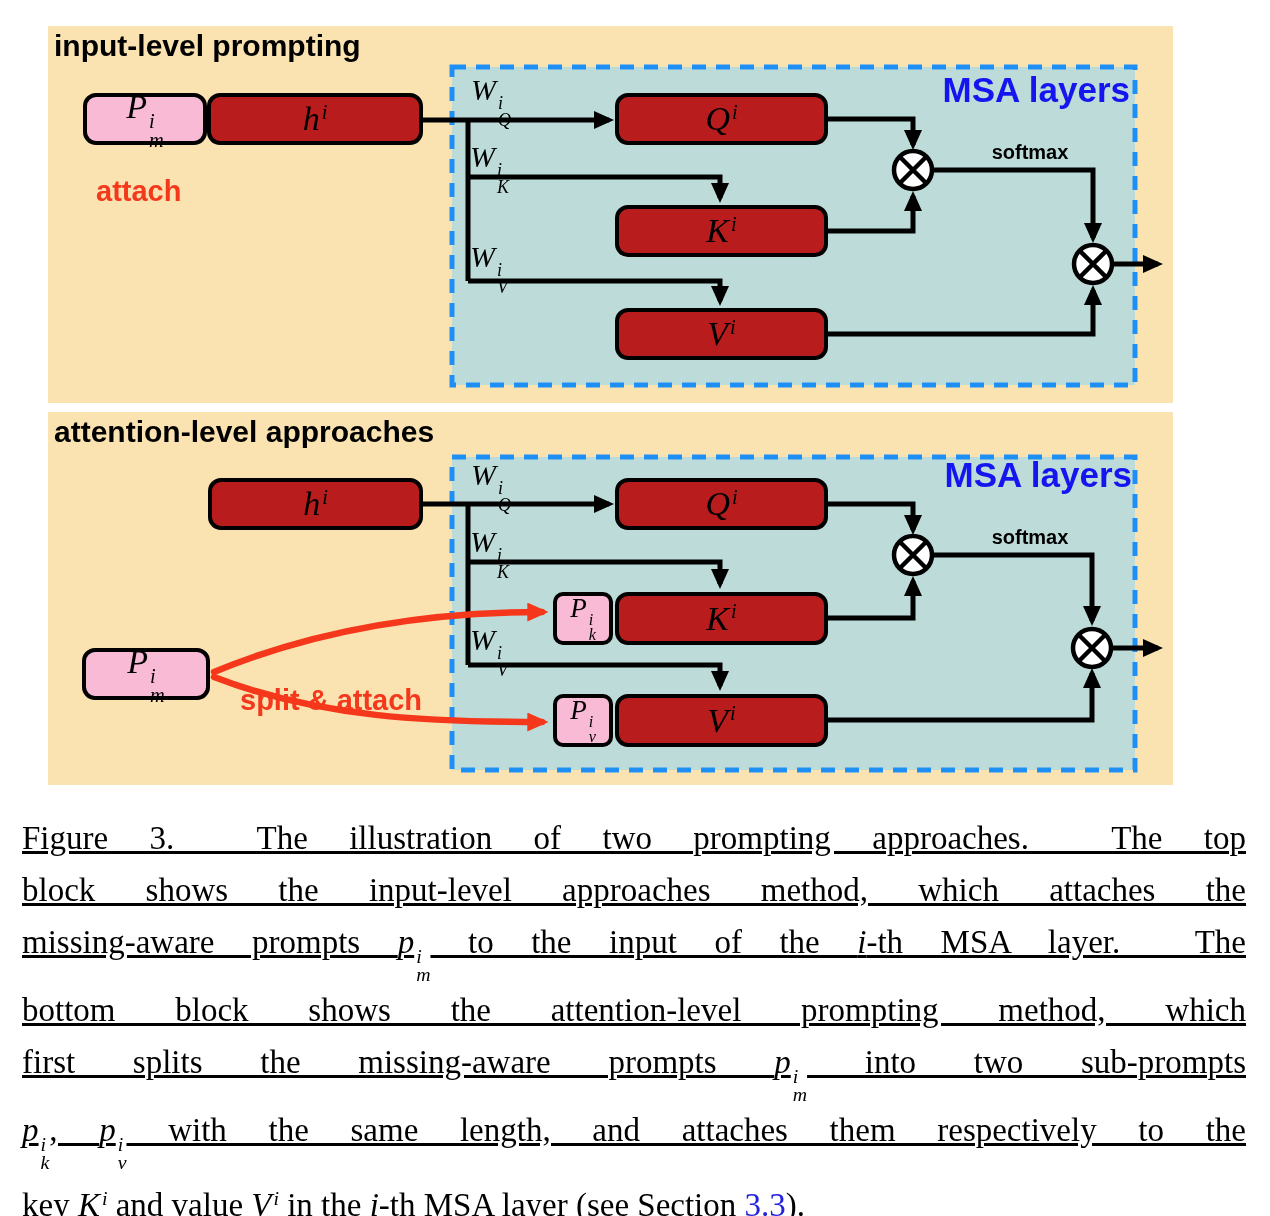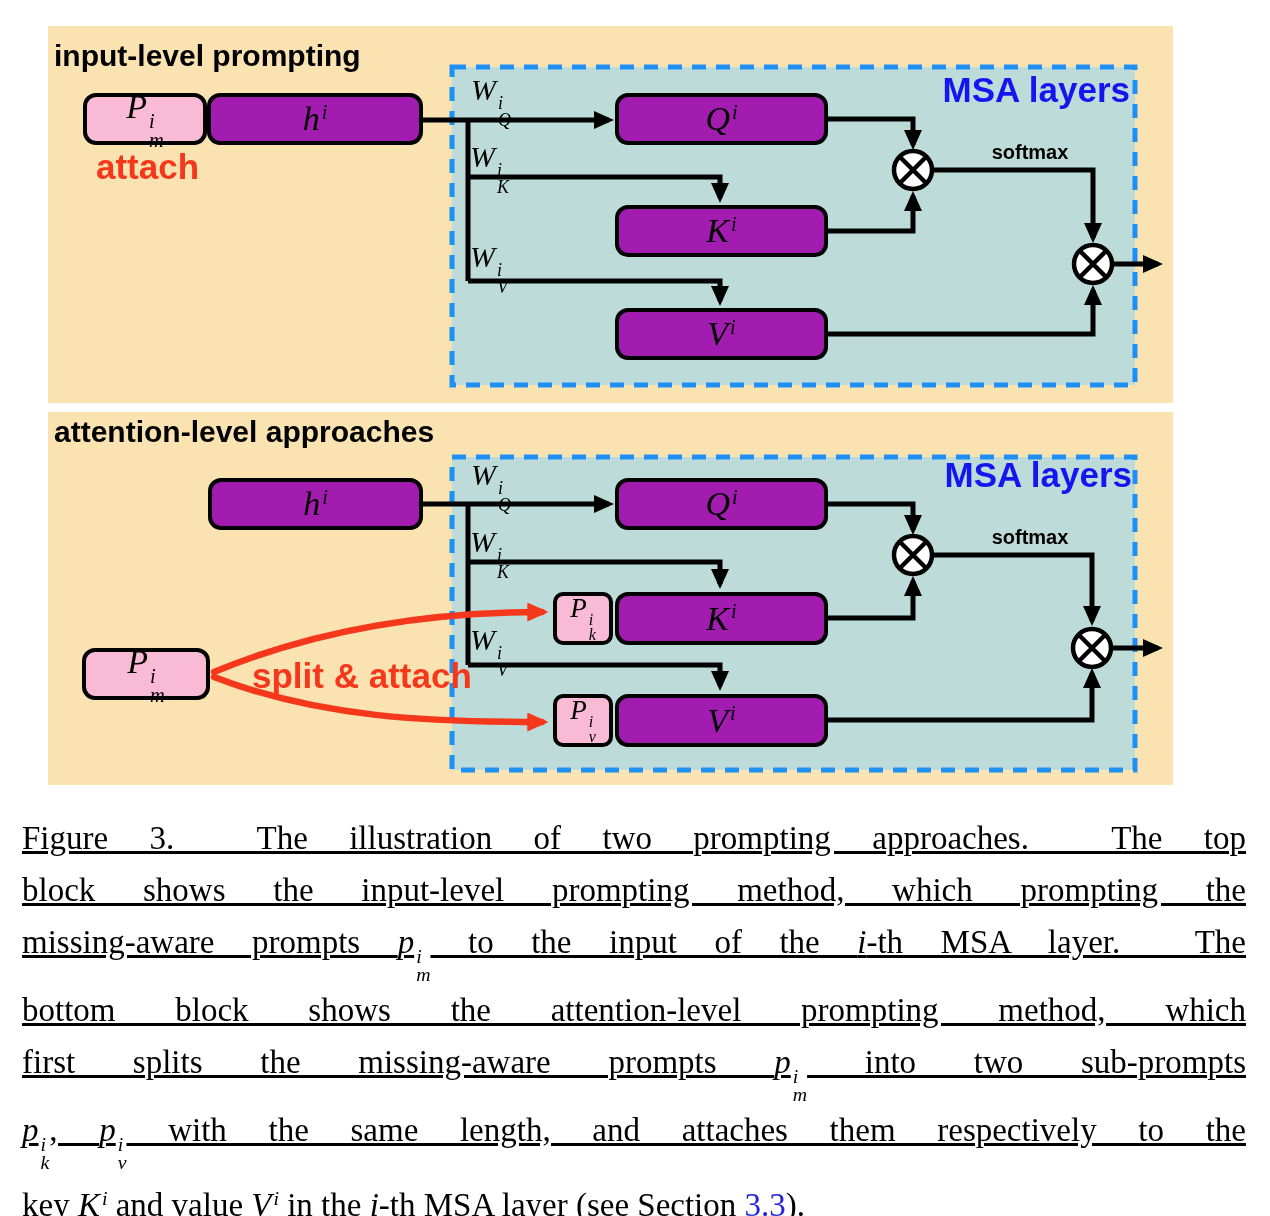--- a/index.html
+++ b/index.html
@@ -17,27 +17,27 @@
        font-family:"Liberation Sans",sans-serif;color:#000;}
   .block{position:absolute;background:var(--block-bg);z-index:1;}
   .lay{position:absolute;left:0;top:0;width:1270px;height:1216px;z-index:2;pointer-events:none;}
   .msa-rect{fill:var(--msa-bg);stroke:var(--msa-border);stroke-width:5;stroke-dasharray:14 10;}
   .edge{stroke:var(--ink);stroke-width:5;fill:none;}
   .redge{stroke:var(--red);stroke-width:6.5;fill:none;stroke-linecap:round;}
   .oc{fill:#ffffff;stroke:var(--ink);stroke-width:4.5;}
   .ox{stroke:var(--ink);stroke-width:4.5;fill:none;stroke-linecap:round;}
   .mkb{fill:var(--ink);}
   .mkr{fill:var(--red);}
-  .nbox{position:absolute;box-sizing:border-box;background:#a21caf;border:4px solid #000;
+  .nbox{position:absolute;box-sizing:border-box;background:#b91c1c;border:4px solid #000;
         border-radius:13px;display:flex;align-items:center;justify-content:center;
         z-index:3;font-size:34px;}
   .nbox.pink{background:var(--pink);}
   .nbox.small{border-radius:10px;font-size:27px;}
   .title{position:absolute;z-index:3;font-weight:bold;font-size:30px;letter-spacing:0px;}
-  .action{position:absolute;z-index:4;font-weight:bold;font-size:35px;color:var(--red);}
+  .action{position:absolute;z-index:4;font-weight:bold;font-size:29px;color:var(--red);margin-top:28px;}
   .msa-label{position:absolute;z-index:3;font-weight:bold;font-size:35px;color:var(--blue-text);text-align:right;}
   .softmax{position:absolute;z-index:3;font-weight:bold;font-size:20px;text-align:center;}
   .wlabel{position:absolute;z-index:3;font-size:30px;}
   .math{font-family:"Liberation Serif",serif;font-style:italic;}
   .mb{font-style:italic;}
   .ss{display:inline-flex;flex-direction:column;align-items:flex-start;font-size:0.60em;
       line-height:0.95;vertical-align:-0.48em;margin-left:2px;font-style:italic;}
   .sup{font-size:0.60em;vertical-align:0.55em;margin-left:2px;font-style:italic;}
   .caption{position:absolute;left:22px;top:812px;width:1224px;z-index:3;
            font-family:"Liberation Serif",serif;font-size:33px;color:#000;}
@@ -96,21 +96,21 @@
       <circle class="oc" cx="913" cy="555" r="19"></circle>
       <path class="ox" d="M900 542 L926 568 M926 542 L900 568"></path>
       <circle class="oc" cx="1092" cy="648" r="19"></circle>
       <path class="ox" d="M1079 635 L1105 661 M1105 635 L1079 661"></path>
 
       <path class="redge" d="M214 672 C320 628, 430 612, 542 612" marker-end="url(#mR)"></path>
       <path class="redge" d="M214 677 C320 718, 430 722, 542 722" marker-end="url(#mR)"></path>
     </g>
   </svg>
 
-  <div class="title" style="left:54px;top:39px;text-align:center;">input-level prompting</div>
+  <div class="title" style="left:54px;top:29px;text-align:center;">input-level prompting</div>
 
   <div class="nbox pink" style="left:83px;top:93px;width:124px;height:52px;">
     <span class="math"><span class="mb">P</span><span class="ss">
           <span>i</span>
           <span>m</span>
         </span></span>
   </div>
   <div class="nbox" style="left:207px;top:93px;width:216px;height:52px;">
     <span class="math"><span class="mb">h</span><span class="sup">i</span></span>
   </div>
@@ -185,27 +185,27 @@
   <div class="nbox" style="left:615px;top:694px;width:213px;height:53px;">
     <span class="math"><span class="mb">V</span><span class="sup">i</span></span>
   </div>
 
   <div class="nbox pink" style="left:82px;top:648px;width:128px;height:52px;">
     <span class="math"><span class="mb">P</span><span class="ss">
           <span>i</span>
           <span>m</span>
         </span></span>
   </div>
-  <div class="action" style="left:252px;top:656px;">split &amp; attach</div>
+  <div class="action" style="left:240px;top:656px;">split &amp; attach</div>
 
   <div class="softmax" style="left:965px;top:526px;width:130px;">softmax</div>
 
   <div class="caption" id="caption">
       <div class="cap-line">Figure 3.&nbsp; The illustration of two prompting approaches.&nbsp; The top</div>
-      <div class="cap-line">block shows the input-level prompting method, which prompting the</div>
+      <div class="cap-line">block shows the input-level approaches method, which attaches the</div>
       <div class="cap-line">missing-aware prompts <span class="math"><span class="mb">p</span><span class="ss">
             <span>i</span>
             <span>m</span>
           </span></span> to the input of the <span class="mi">i</span>-th MSA layer.&nbsp; The</div>
       <div class="cap-line">bottom block shows the attention-level prompting method, which</div>
       <div class="cap-line">first splits the missing-aware prompts <span class="math"><span class="mb">p</span><span class="ss">
             <span>i</span>
             <span>m</span>
           </span></span> into two sub-prompts</div>
       <div class="cap-line"><span class="math"><span class="mb">p</span><span class="ss">

